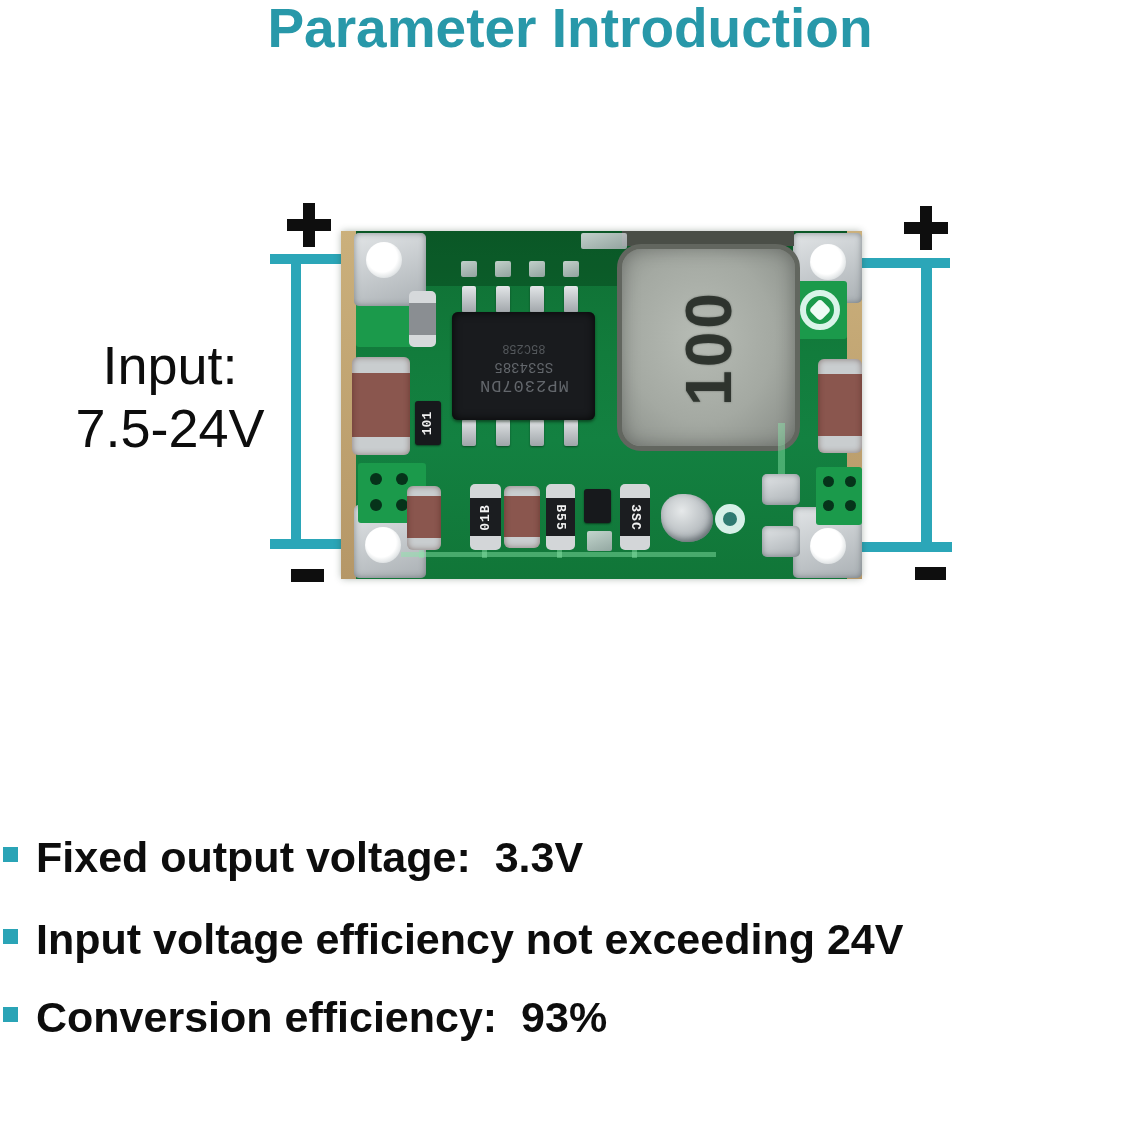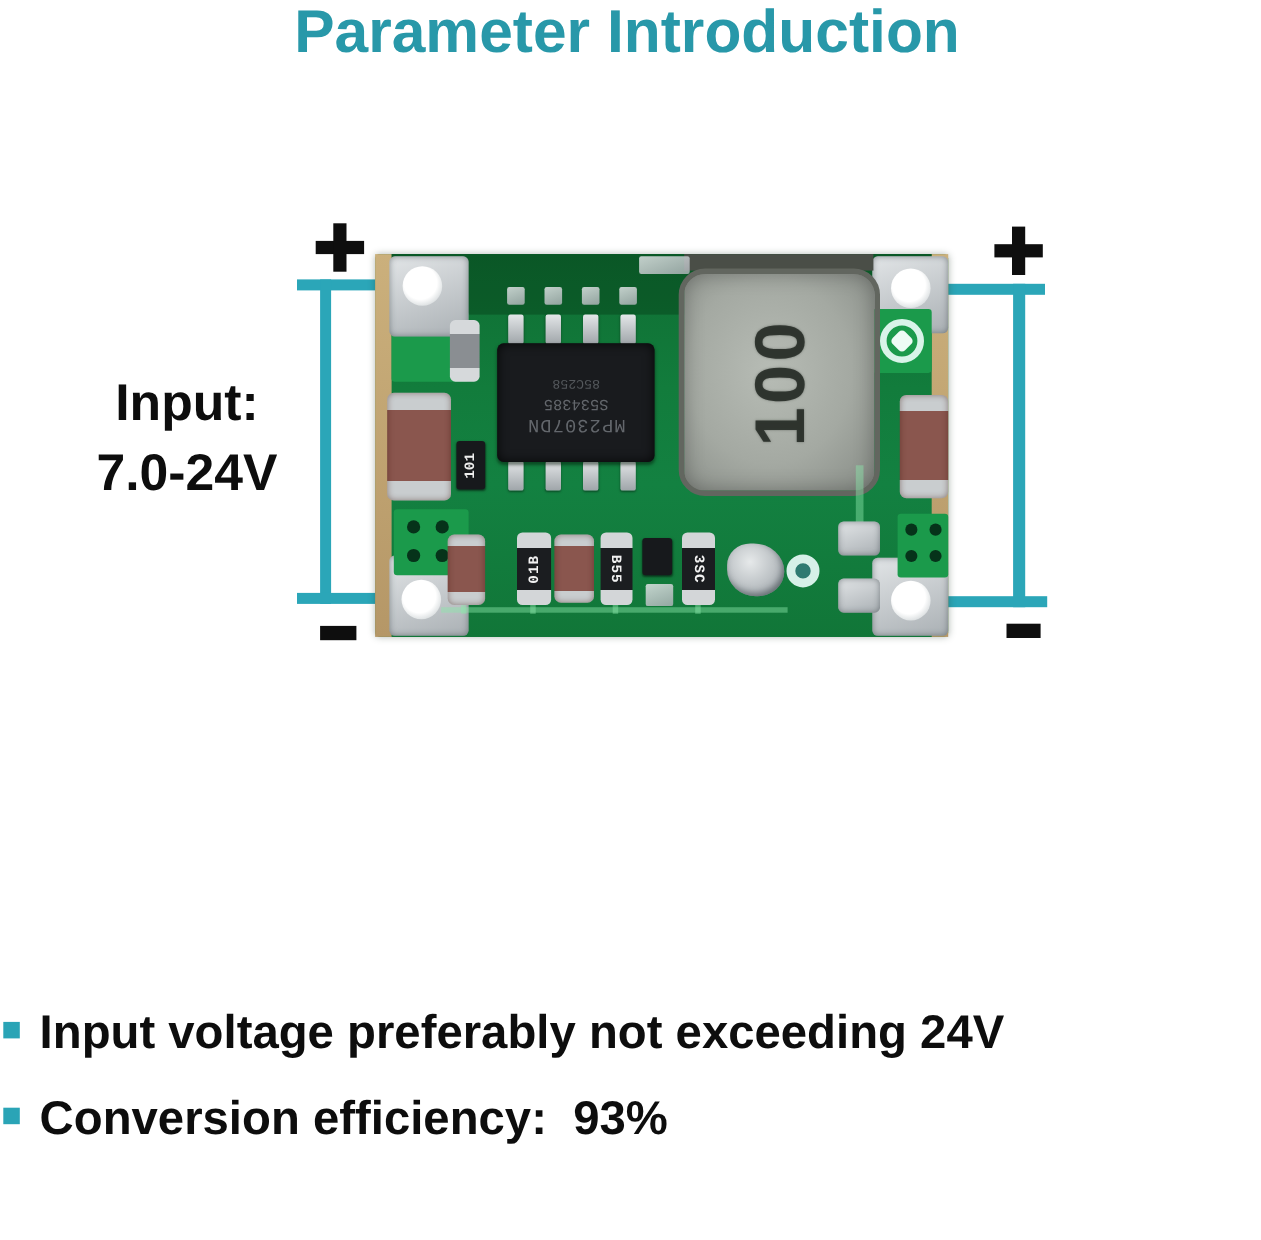--- a/index.html
+++ b/index.html
@@ -7,22 +7,22 @@
     --text_black:#0d0d0d; --pcb_green:#127a3b;
   }
   html,body{margin:0;padding:0;background:#fff;}
   .canvas{position:relative;width:1110px;height:1127px;background:#fff;overflow:hidden;
           font-family:"Liberation Sans",sans-serif;}
   .abs{position:absolute;}
 
   .title{position:absolute;top:-4px;left:30px;right:0;margin:0;text-align:center;
          font-size:55px;font-weight:bold;color:var(--accent_teal);letter-spacing:0px;}
 
-  .side-label{position:absolute;text-align:center;font-weight:bold;color:var(--text_black);
-              font-size:47px;line-height:63px;}
+  .side-label{position:absolute;text-align:center;font-weight:normal;color:var(--text_black);
+              font-size:54px;line-height:63px;}
   .input-label{left:45px;top:334px;width:250px;}
   .output-label{left:930px;top:350px;width:216px;}
 
   .tline{position:absolute;background:var(--line_teal);}
 
   .plus{position:absolute;width:44px;height:44px;}
   .plus::before{content:"";position:absolute;left:0;top:16px;width:44px;height:12px;background:#0e0e0e;}
   .plus::after{content:"";position:absolute;left:16px;top:0;width:12px;height:44px;background:#0e0e0e;}
   .minus{position:absolute;height:13px;background:#0e0e0e;}
 
@@ -86,21 +86,21 @@
 </style>
 </head>
 <body>
 
 <div class="canvas">
 
   <h1 class="title">Parameter Introduction</h1>
 
   <div class="side-label input-label">
     <div>Input:</div>
-    <div>7.0-24V</div>
+    <div>7.5-24V</div>
   </div>
 
 
   <div class="plus" style="left:287px;top:203px;"></div>
   <div class="minus" style="left:291px;top:569px;width:33px;"></div>
   <div class="plus" style="left:904px;top:206px;"></div>
   <div class="minus" style="left:915px;top:567px;width:31px;"></div>
 
   <div class="tline" style="left:270px;top:254px;width:88px;height:10px;"></div>
   <div class="tline" style="left:291px;top:254px;width:10px;height:295px;"></div>
@@ -196,22 +196,26 @@
     <div class="res" style="left:279px;top:253px;width:30px;height:66px;">
       <span class="rot-cw">3SC</span>
     </div>
     <div class="blob"></div>
     <div class="via-ring"></div>
     <div class="pad silver" style="left:421px;top:243px;width:38px;height:31px;"></div>
     <div class="pad silver" style="left:421px;top:295px;width:38px;height:31px;"></div>
     <div class="pinpad silver" style="left:240px;top:2px;width:46px;height:16px;"></div>
   </div>
 
+  <div class="abs" style="left:0;top:830px;right:0;">
+    <div class="abs" style="left:3px;top:17px;width:15px;height:15px;background:var(--bullet_teal);"></div>
+    <div style="margin-left:36px;font-size:43px;font-weight:bold;color:var(--text_black);line-height:54px;">Fixed output voltage:&nbsp; 3.3V</div>
+  </div>
   <div class="abs" style="left:0;top:912px;right:0;">
     <div class="abs" style="left:3px;top:17px;width:15px;height:15px;background:var(--bullet_teal);"></div>
-    <div style="margin-left:36px;font-size:43px;font-weight:bold;color:var(--text_black);line-height:54px;">Input voltage preferably not exceeding 24V</div>
+    <div style="margin-left:36px;font-size:43px;font-weight:bold;color:var(--text_black);line-height:54px;">Input voltage efficiency not exceeding 24V</div>
   </div>
   <div class="abs" style="left:0;top:990px;right:0;">
     <div class="abs" style="left:3px;top:17px;width:15px;height:15px;background:var(--bullet_teal);"></div>
     <div style="margin-left:36px;font-size:43px;font-weight:bold;color:var(--text_black);line-height:54px;">Conversion efficiency:&nbsp; 93%</div>
   </div>
 
 </div>
 
 </body></html>

